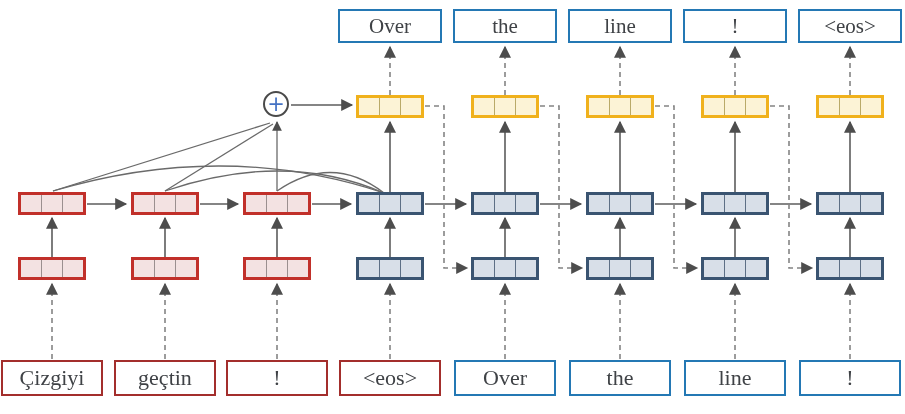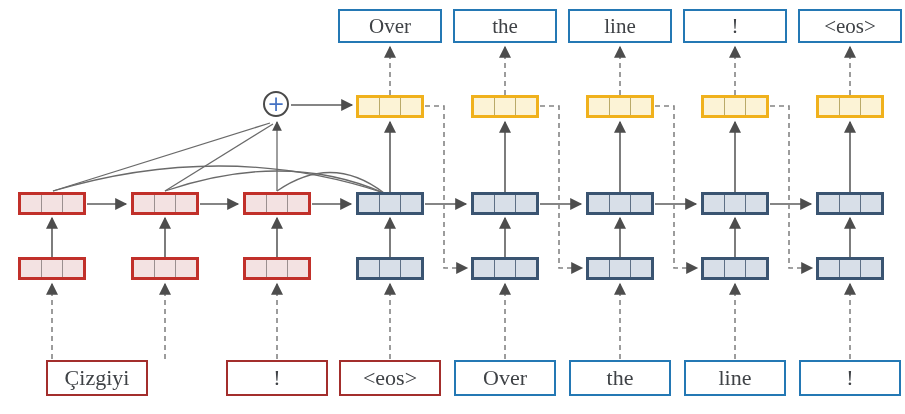--- a/index.html
+++ b/index.html
@@ -223,21 +223,22 @@
       <span></span>
       <span></span>
     </div>
 
   <div class="box outtok" style="left:338px;">Over</div>
   <div class="box outtok" style="left:453px;">the</div>
   <div class="box outtok" style="left:568px;">line</div>
   <div class="box outtok" style="left:683px;">!</div>
   <div class="box outtok" style="left:798px;">&lt;eos&gt;</div>
 
-  <div class="box token src" style="left:1px;margin-left:45px;">Çizgiyi</div>
+  <div class="box token src" style="left:1px;">Çizgiyi</div>
+  <div class="box token src" style="left:114px;">geçtin</div>
   <div class="box token src" style="left:226px;">!</div>
   <div class="box token src" style="left:339px;">&lt;eos&gt;</div>
   <div class="box token tgt" style="left:454px;">Over</div>
   <div class="box token tgt" style="left:569px;">the</div>
   <div class="box token tgt" style="left:684px;">line</div>
   <div class="box token tgt" style="left:799px;">!</div>
 
 </div>
 
 </body></html>

